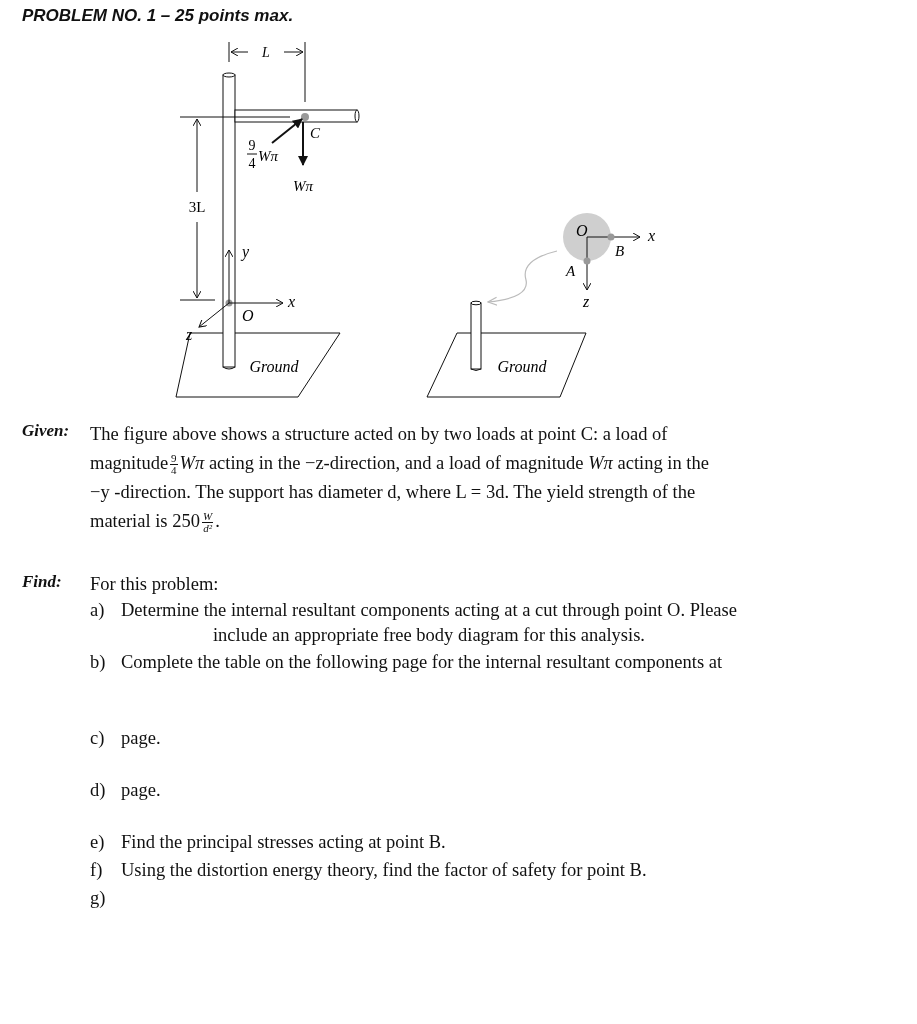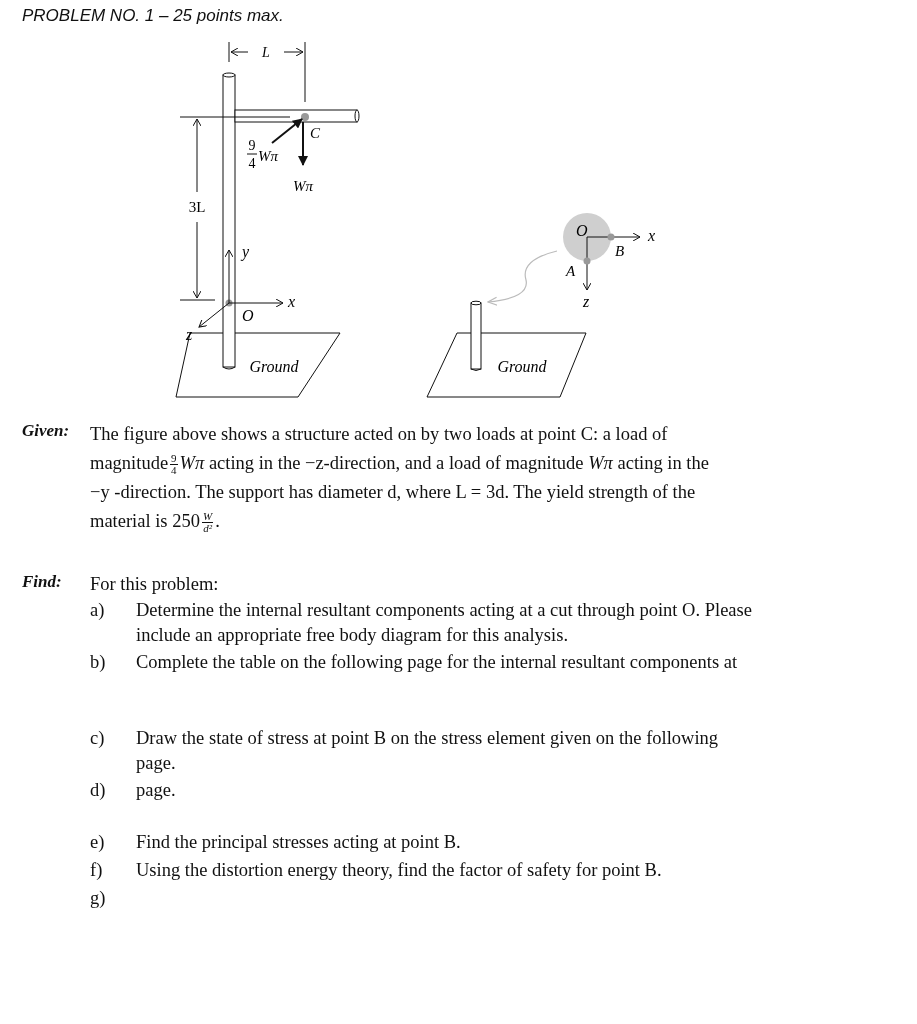--- a/index.html
+++ b/index.html
@@ -1,29 +1,29 @@
 <!DOCTYPE html>
 <html><head>
 <meta charset="utf-8">
 <style>
   html, body { margin: 0; padding: 0; background: #ffffff; }
   body { width: 917px; height: 1024px; position: relative; overflow: hidden; color: #111; }
-  .title { position: absolute; left: 22px; top: 6px; font-family: "Liberation Sans", sans-serif; font-weight: normal; font-style: italic; font-size: 17px; }
+  .title { position: absolute; left: 22px; top: 6px; font-family: "Liberation Sans", sans-serif; font-weight: bold; font-style: italic; font-size: 17px; }
   .figure { position: absolute; left: 0; top: 30px; width: 917px; height: 380px; }
   .figure svg { width: 917px; height: 380px; display: block; }
   .serif { font-family: "Liberation Serif", serif; }
   .para { position: absolute; font-family: Liberation Serif, serif; font-size: 18.5px; line-height: 29px; }
   .label { position: absolute; font-family: "Liberation Serif", serif; font-weight: bold; font-style: italic; font-size: 17px; }
   .frac { display: inline-block; vertical-align: middle; text-align: center; font-size: 11px; line-height: 11px; margin: 0 2px; }
   .frac span { display: block; }
   .frac .num { border-bottom: 1px solid #111; padding: 0 1px; }
   .mi { font-style: italic; }
   .item { position: absolute; font-family: "Liberation Serif", serif; font-size: 18.5px; line-height: 25px; }
   .item .lt { position: absolute; left: 0; top: 0; }
-  .item .tx { position: absolute; left: 46px; top: 0; }
+  .item .tx { position: absolute; left: 31px; top: 0; text-align: center; }
 </style>
 </head>
 <body>
 
 <div class="title">PROBLEM NO. 1 – 25 points max.</div>
 
 <div class="figure">
   <svg viewBox="0 30 917 380" xmlns="http://www.w3.org/2000/svg">
     <defs>
       <marker id="ah" markerWidth="8" markerHeight="8" refX="7" refY="4" orient="auto" markerUnits="userSpaceOnUse">
@@ -125,21 +125,20 @@
 </div>
 <div class="item" style="left:90px; top:650px; width:760px; height:75px;">
   <span class="lt">b)</span>
   <div class="tx">
       <div>Complete the table on the following page for the internal resultant components at</div>
     </div>
 </div>
 <div class="item" style="left:90px; top:726px; width:760px; height:50px;">
   <span class="lt">c)</span>
   <div class="tx">
-      <div>Draw the state of stress at point B on the stress element given on the following</div>
       <div>page.</div>
     </div>
 </div>
 <div class="item" style="left:90px; top:778px; width:760px; height:50px;">
   <span class="lt">d)</span>
   <div class="tx">
       <div>page.</div>
     </div>
 </div>
 <div class="item" style="left:90px; top:830px; width:760px; height:25px;">

